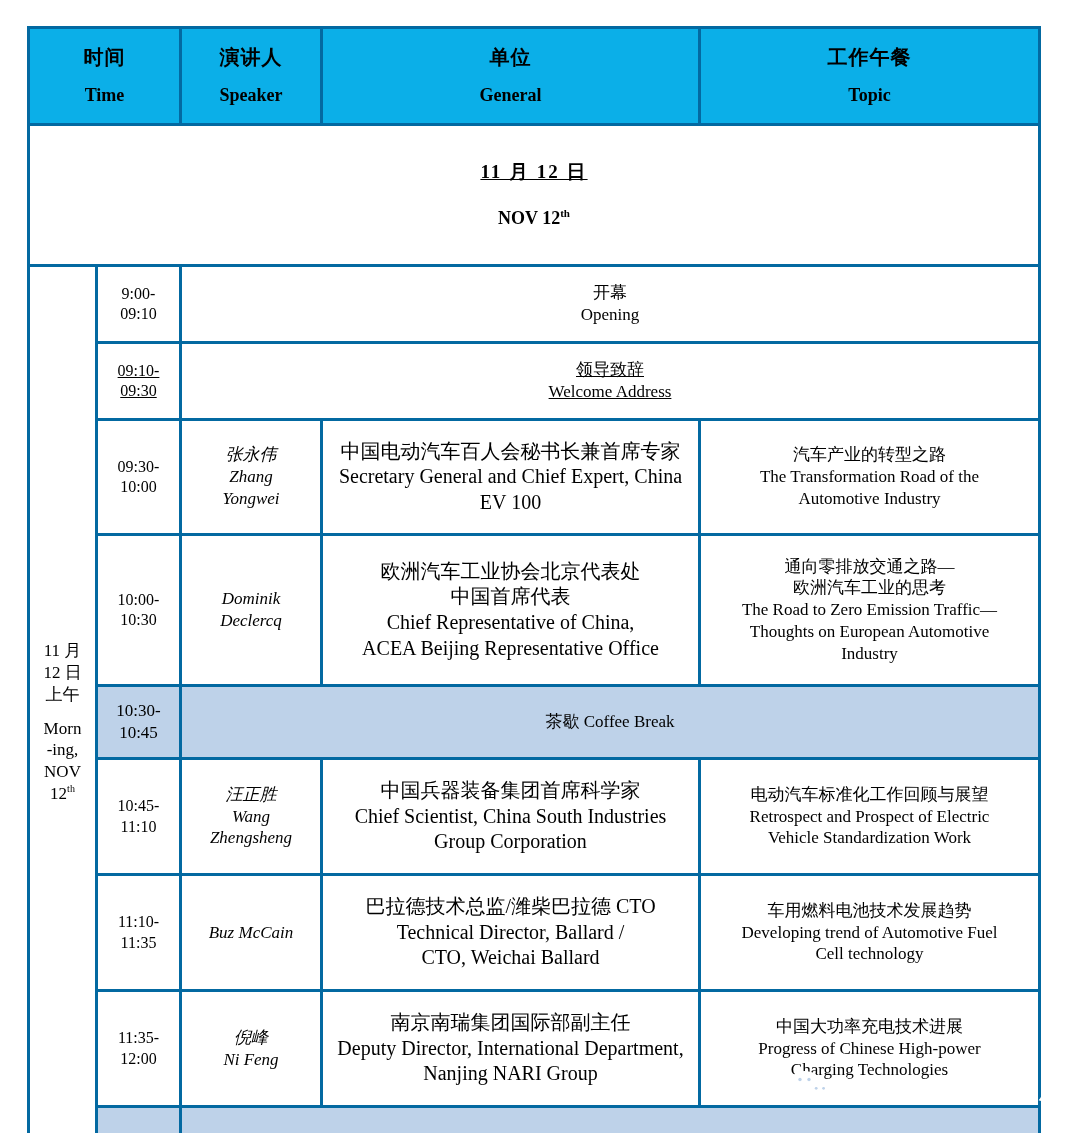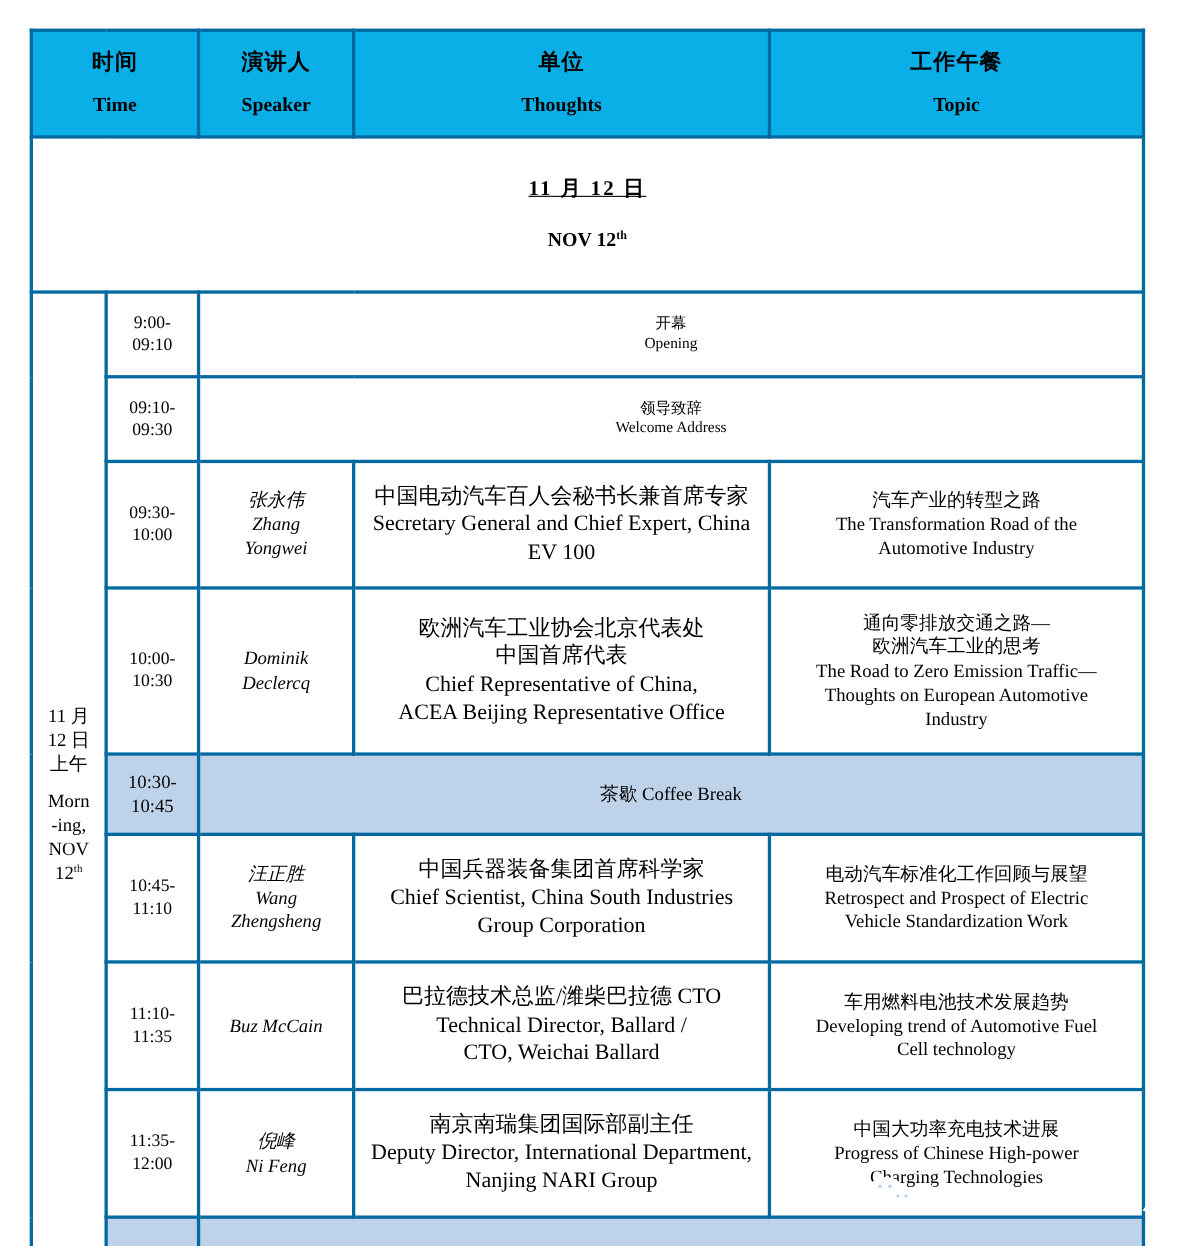--- a/index.html
+++ b/index.html
@@ -122,37 +122,37 @@
   .employercell .ln { display: block; }
 
   .topiccell {
     font-size: 17px;
     line-height: 1.44;
     padding: 6px 12px;
   }
   .topiccell .ln { display: block; }
 
   .spancell {
-    font-size: 14px;
+    font-size: 17px;
     line-height: 1.5;
     padding: 8px 10px;
   }
   .spancell .ln { display: block; }
 
   
   .break td {
     background: #bed2e9;
   }
   .break .spancell,
   .break .timecell {
     font-size: 17px;
   }
 
   .r-open td   { height: 66px; }
-  .r-welcome td{ height: 66px; }
+  .r-welcome td{ height: 66px; text-decoration: underline; }
   .r-zhang td  { height: 104px; }
   .r-dominik td{ height: 140px; }
   .r-coffee td { height: 62px; }
   .r-wang td   { height: 105px; }
   .r-buz td    { height: 105px; }
   .r-ni td     { height: 105px; }
   .r-lunch td  { height: 62px; }
 
   
   .watermark {
@@ -193,21 +193,21 @@
       <td colspan="2">
         <span class="cn">时间</span>
         <span class="en">Time</span>
       </td>
       <td>
         <span class="cn">演讲人</span>
         <span class="en">Speaker</span>
       </td>
       <td>
         <span class="cn">单位</span>
-        <span class="en">Thoughts</span>
+        <span class="en">General</span>
       </td>
       <td>
         <span class="cn">工作午餐</span>
         <span class="en">Topic</span>
       </td>
     </tr>
 
     <tr class="dateband">
       <td colspan="5">
         <span class="cn">11 月 12 日</span>

